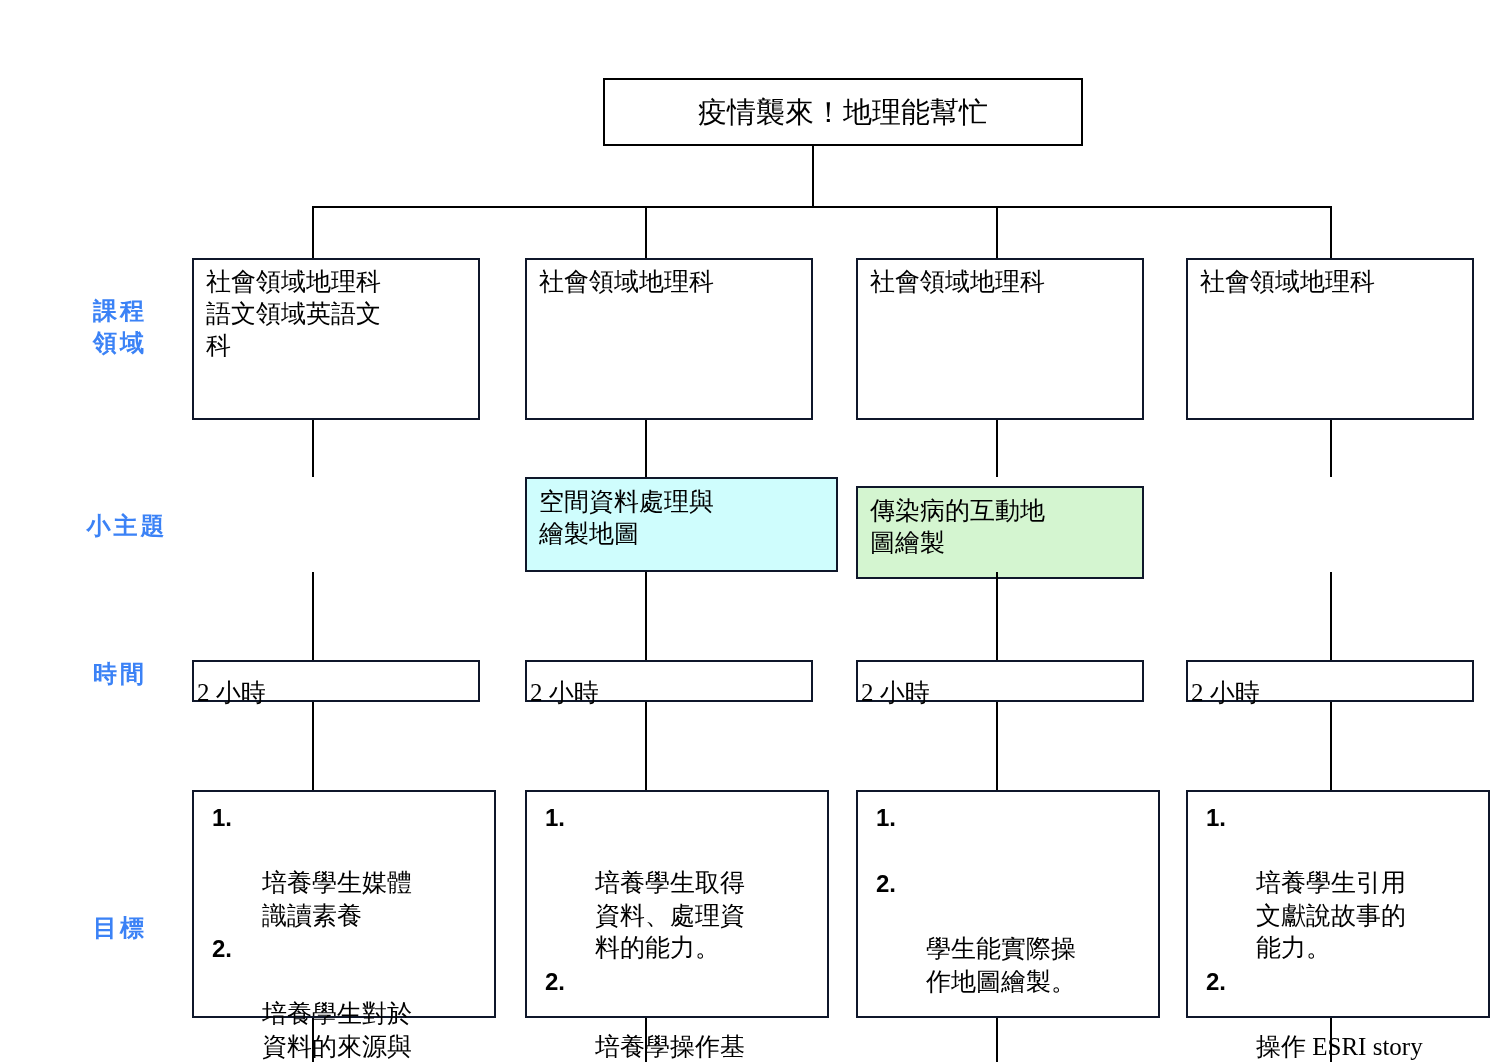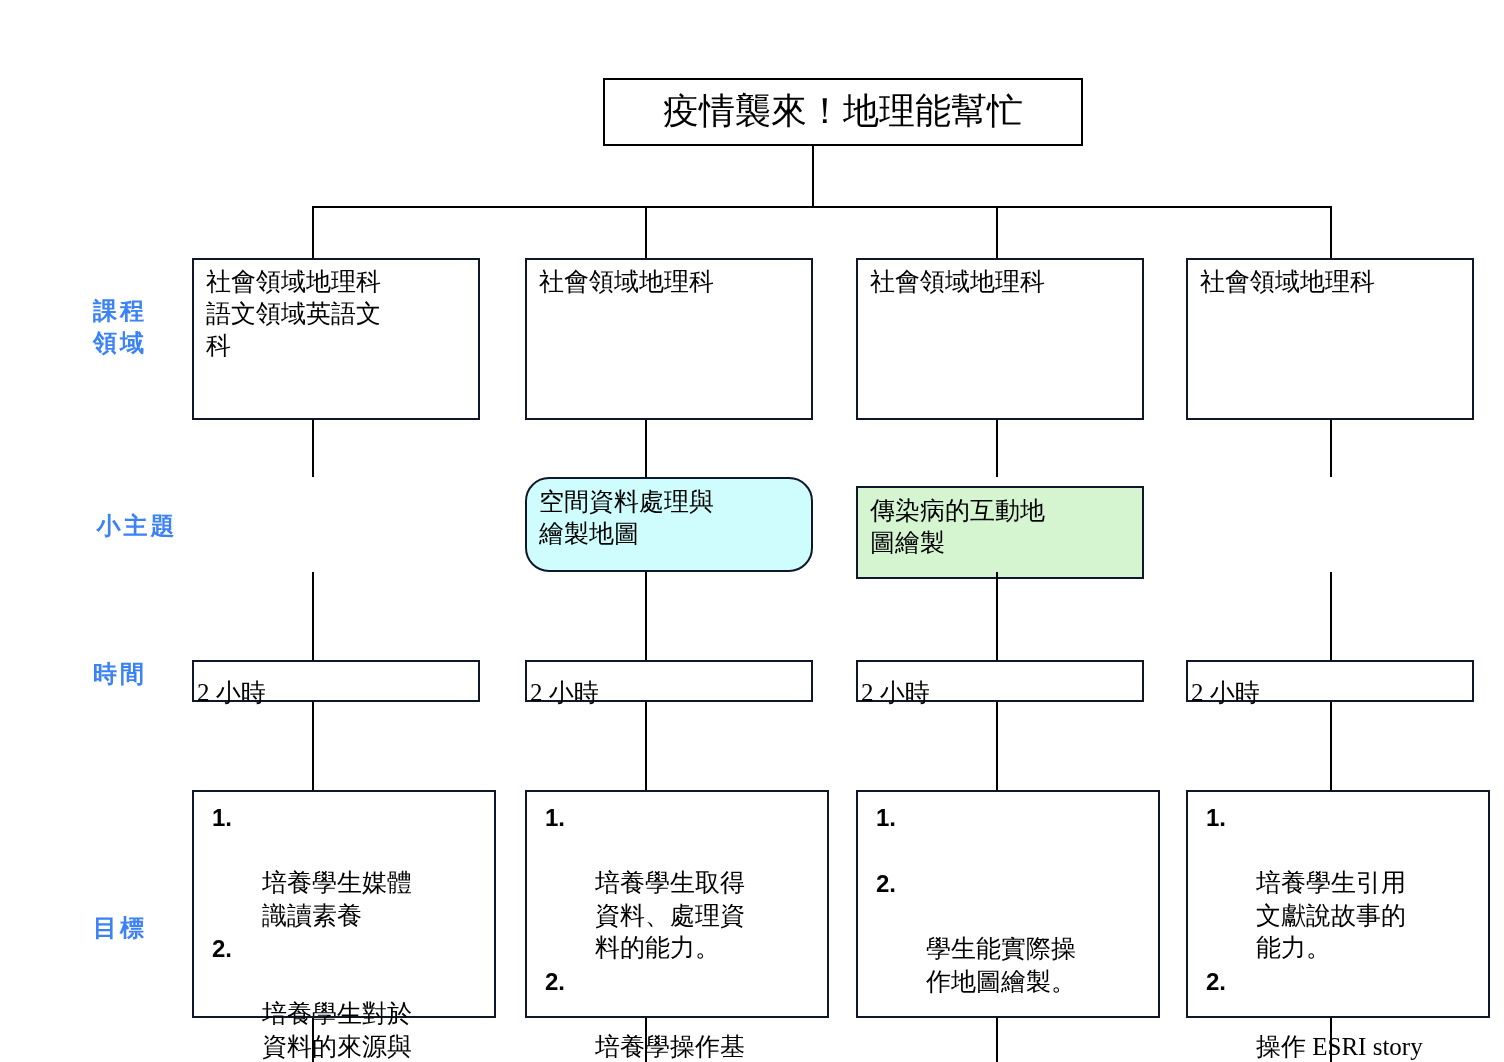--- a/index.html
+++ b/index.html
@@ -41,21 +41,21 @@
     height: 68px;
     border: 2px solid #000000;
     box-sizing: border-box;
     display: flex;
     align-items: center;
     justify-content: center;
     background: #ffffff;
   }
   .root-box .node-text {
     font-family: "Liberation Serif", "DejaVu Serif", serif;
-    font-size: 36px;
+    font-size: 29px;
     line-height: 1.05;
     white-space: nowrap;
   }
 
   
   .vline {
     position: absolute;
     width: 2px;
     background: #000000;
   }
@@ -151,21 +151,21 @@
 
   <div class="hline" style="left:312px; top:206px; width:1020px;"></div>
 
   <div class="vline" style="left:312px; top:206px; height:52px;"></div>
   <div class="vline" style="left:645px; top:206px; height:52px;"></div>
   <div class="vline" style="left:996px; top:206px; height:52px;"></div>
   <div class="vline" style="left:1330px; top:206px; height:52px;"></div>
 
   <div class="row-label" style="left:60px; top:295px; width:120px;">課程
 領域</div>
-  <div class="row-label" style="left:72px; top:510px; width:130px;">小主題</div>
+  <div class="row-label" style="left:62px; top:510px; width:130px;">小主題</div>
   <div class="row-label" style="left:60px; top:658px; width:120px;">時間</div>
   <div class="row-label" style="left:60px; top:890px; width:120px;margin-top:22px;">目標</div>
 
   <div class="box domain-box" style="left:192px; top:258px; width:288px; height:162px;">
     <span class="node-text">社會領域地理科
 語文領域英語文
 科</span>
   </div>
   <div class="vline" style="left:312px; top:420px; height:57px;"></div>
 
@@ -191,21 +191,21 @@
       </li>
     </ul>
   </div>
   <div class="vline" style="left:312px; top:1018px; height:44px;"></div>
 
   <div class="box domain-box" style="left:525px; top:258px; width:288px; height:162px;">
     <span class="node-text">社會領域地理科</span>
   </div>
   <div class="vline" style="left:645px; top:420px; height:57px;"></div>
 
-  <div class="box subtopic-box" style="left:525px; top:477px; width:288px; height:95px; background:#CFFDFD;border-radius:24px;">
+  <div class="box subtopic-box" style="left:525px; top:477px; width:313px; height:95px; background:#CFFDFD;">
     <span class="node-text">空間資料處理與
 繪製地圖</span>
   </div>
   <div class="vline" style="left:645px; top:572px; height:88px;"></div>
 
   <div class="box time-box" style="left:525px; top:660px; width:288px; height:42px;">
     <span class="node-text">2 小時</span>
   </div>
   <div class="vline" style="left:645px; top:702px; height:88px;"></div>
 

